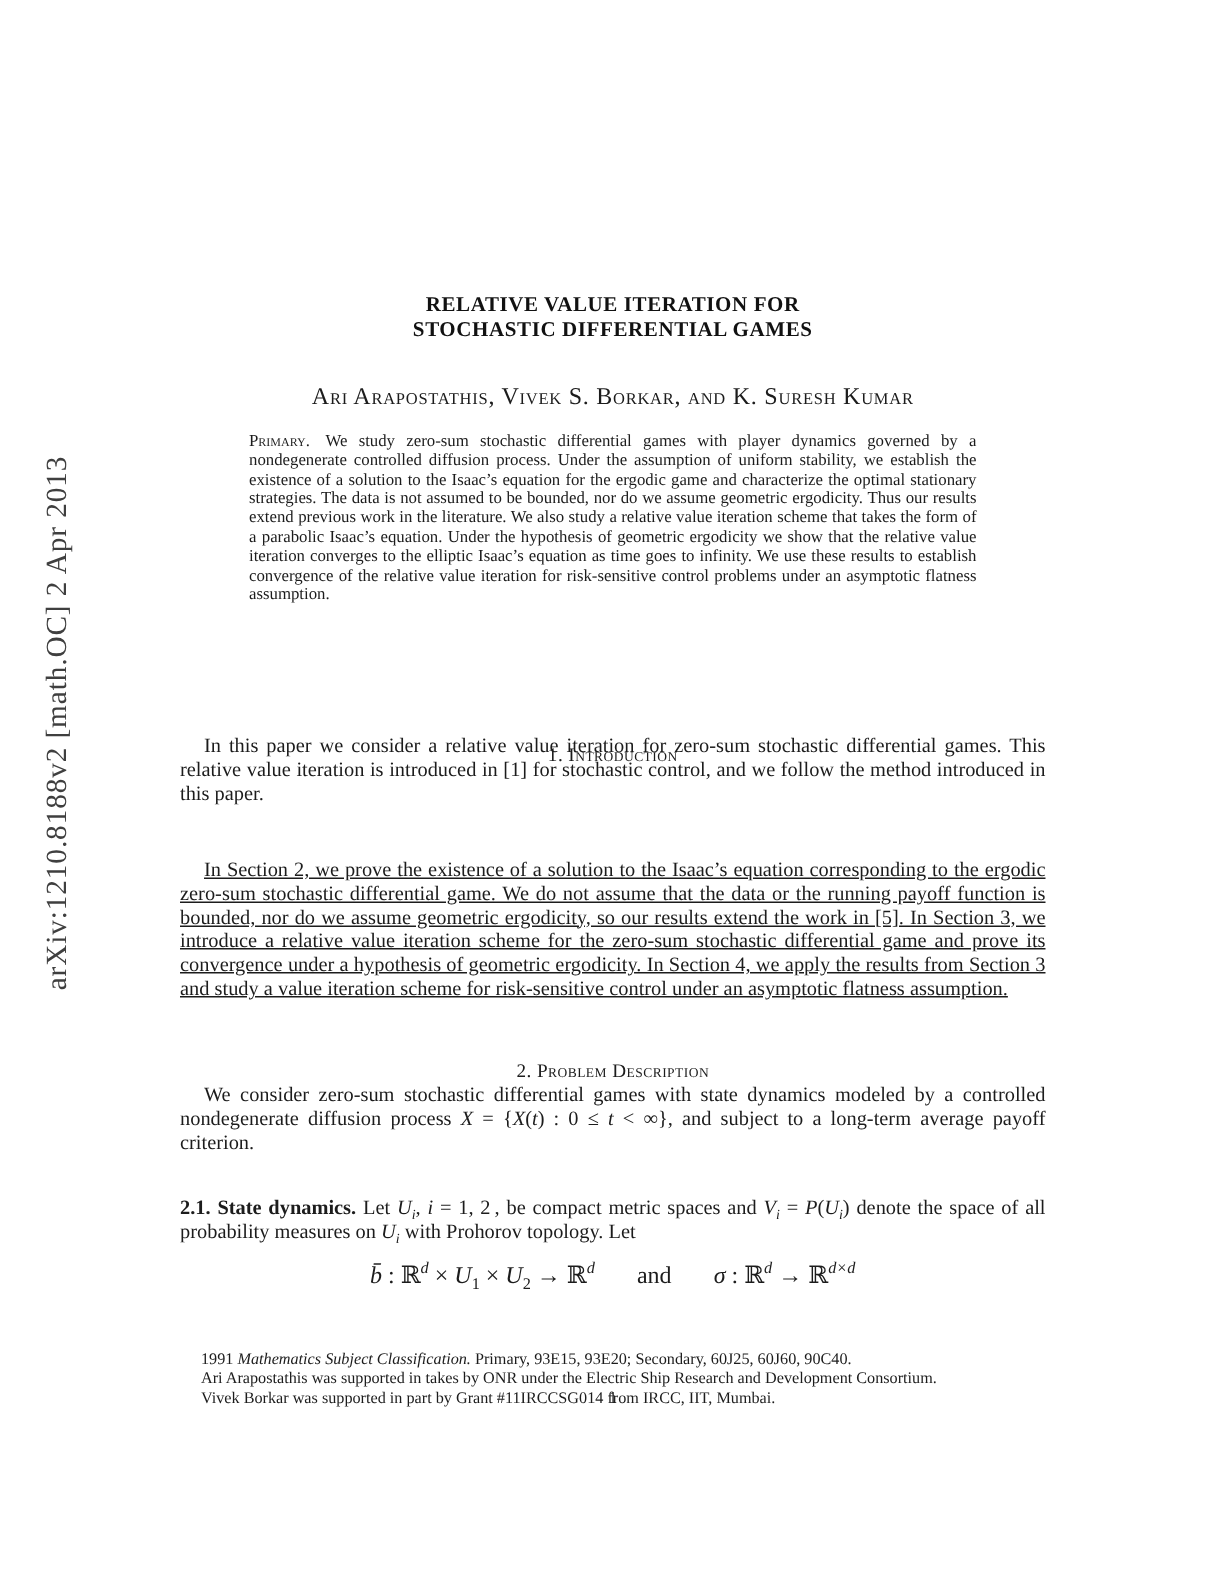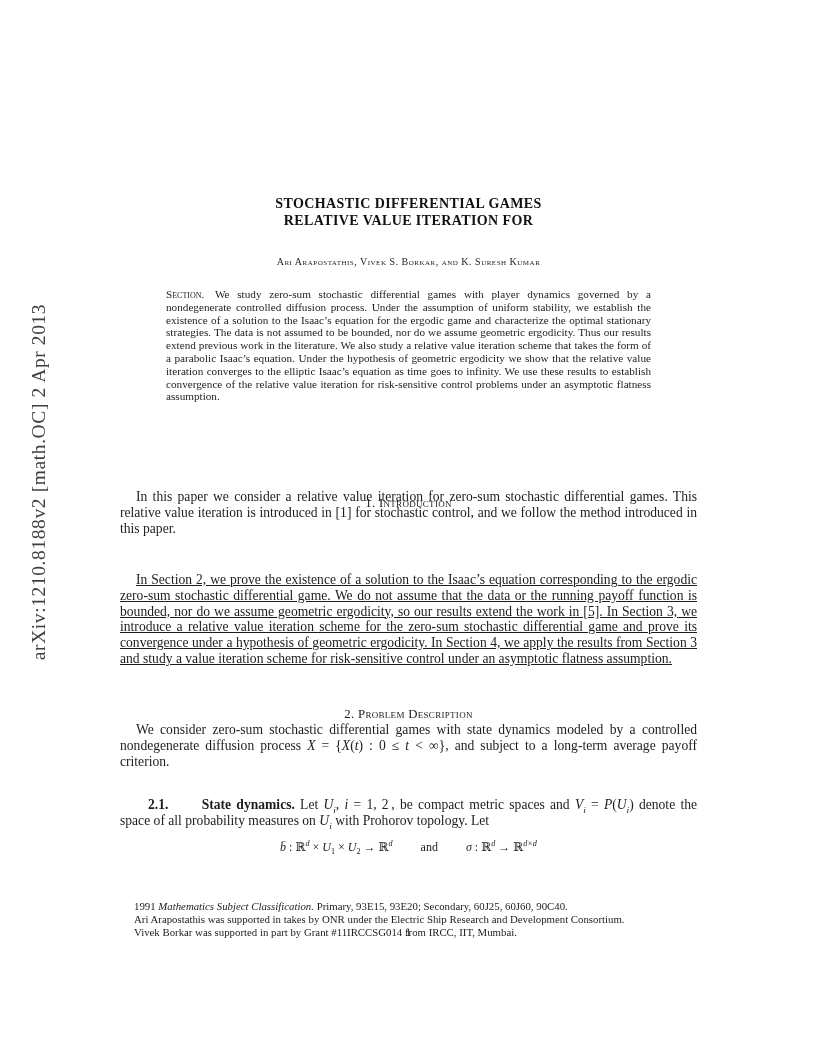--- a/index.html
+++ b/index.html
@@ -39,21 +39,21 @@
     font-weight: bold;
     line-height: 16.5px;
     letter-spacing: 0.4px;
     color: #111;
   }
   .title-line { display: block; }
 
   .authors {
     top: 256px;
     text-align: center;
-    font-size: 10px;
+    font-size: 16px;
     letter-spacing: 0.5px;
   }
 
   .abstract {
     position: absolute;
     left: 166px;
     width: 485px;
     top: 288px;
     font-size: 11.2px;
     line-height: 12.8px;
@@ -77,63 +77,63 @@
   }
   .indent { text-indent: 16px; }
   .p1 { top: 489px; }
   .p2 { top: 572px; text-decoration: underline; }
   .s2p { top: 722px; }
   .subp { top: 797px; }
 
   .equation {
     top: 840px;
     text-align: center;
-    font-size: 12px;
+    font-size: 16px;
     font-family: "Liberation Serif", "DejaVu Serif", "DejaVu Sans", serif;
   }
 
   .footnotes {
     top: 900px;
     font-size: 10.8px;
     line-height: 13.1px;
     text-align: justify;
   }
   .footnote { margin: 0; text-indent: 14px; }
 
   .page-number {
     top: 926px;
     text-align: center;
     font-size: 11px;
   }
 
   
   .seg-i   { font-style: italic; }
-  .seg-b   { font-weight: bold; margin-left: 28px; }
+  .seg-b   { font-weight: bold; }
   .seg-sup { font-size: 68%; vertical-align: super; line-height: 0; }
   .seg-sub { font-size: 68%; vertical-align: sub; line-height: 0; }
   .seg-and { margin: 0 28px; }
 </style>
 </head>
 <body>
 
 <div class="page">
 
   <div class="arxiv-sidebar">
     <span>arXiv:1210.8188v2  [math.OC]  2 Apr 2013</span>
   </div>
 
   <div class="block title">
+    <span class="title-line">RELATIVE VALUE ITERATION FOR</span>
     <span class="title-line">STOCHASTIC DIFFERENTIAL GAMES</span>
-    <span class="title-line">RELATIVE VALUE ITERATION FOR</span>
   </div>
 
   <div class="block authors smallcaps">Ari Arapostathis, Vivek S. Borkar, and K. Suresh Kumar</div>
 
   <div class="abstract">
-    <span class="abstract-label smallcaps">Section.</span>
+    <span class="abstract-label smallcaps">Primary.</span>
     <span>We study zero-sum stochastic differential games with player dynamics governed by a nondegenerate controlled diffusion process. Under the assumption of uniform stability, we establish the existence of a solution to the Isaac’s equation for the ergodic game and characterize the optimal stationary strategies. The data is not assumed to be bounded, nor do we assume geometric ergodicity. Thus our results extend previous work in the literature. We also study a relative value iteration scheme that takes the form of a parabolic Isaac’s equation. Under the hypothesis of geometric ergodicity we show that the relative value iteration converges to the elliptic Isaac’s equation as time goes to infinity. We use these results to establish convergence of the relative value iteration for risk-sensitive control problems under an asymptotic flatness assumption.</span>
   </div>
 
   <div class="block section-heading sec1-heading smallcaps">1. Introduction</div>
 
   <p class="block body-para indent p1">In this paper we consider a relative value iteration for zero-sum stochastic differential games. This relative value iteration is introduced in [1] for stochastic control, and we follow the method introduced in this paper.</p>
 
   <p class="block body-para indent p2">In Section 2, we prove the existence of a solution to the Isaac’s equation corresponding to the ergodic zero-sum stochastic differential game. We do not assume that the data or the running payoff function is bounded, nor do we assume geometric ergodicity, so our results extend the work in [5]. In Section 3, we introduce a relative value iteration scheme for the zero-sum stochastic differential game and prove its convergence under a hypothesis of geometric ergodicity. In Section 4, we apply the results from Section 3 and study a value iteration scheme for risk-sensitive control under an asymptotic flatness assumption.</p>
 
   <div class="block section-heading sec2-heading smallcaps">2. Problem Description</div>

